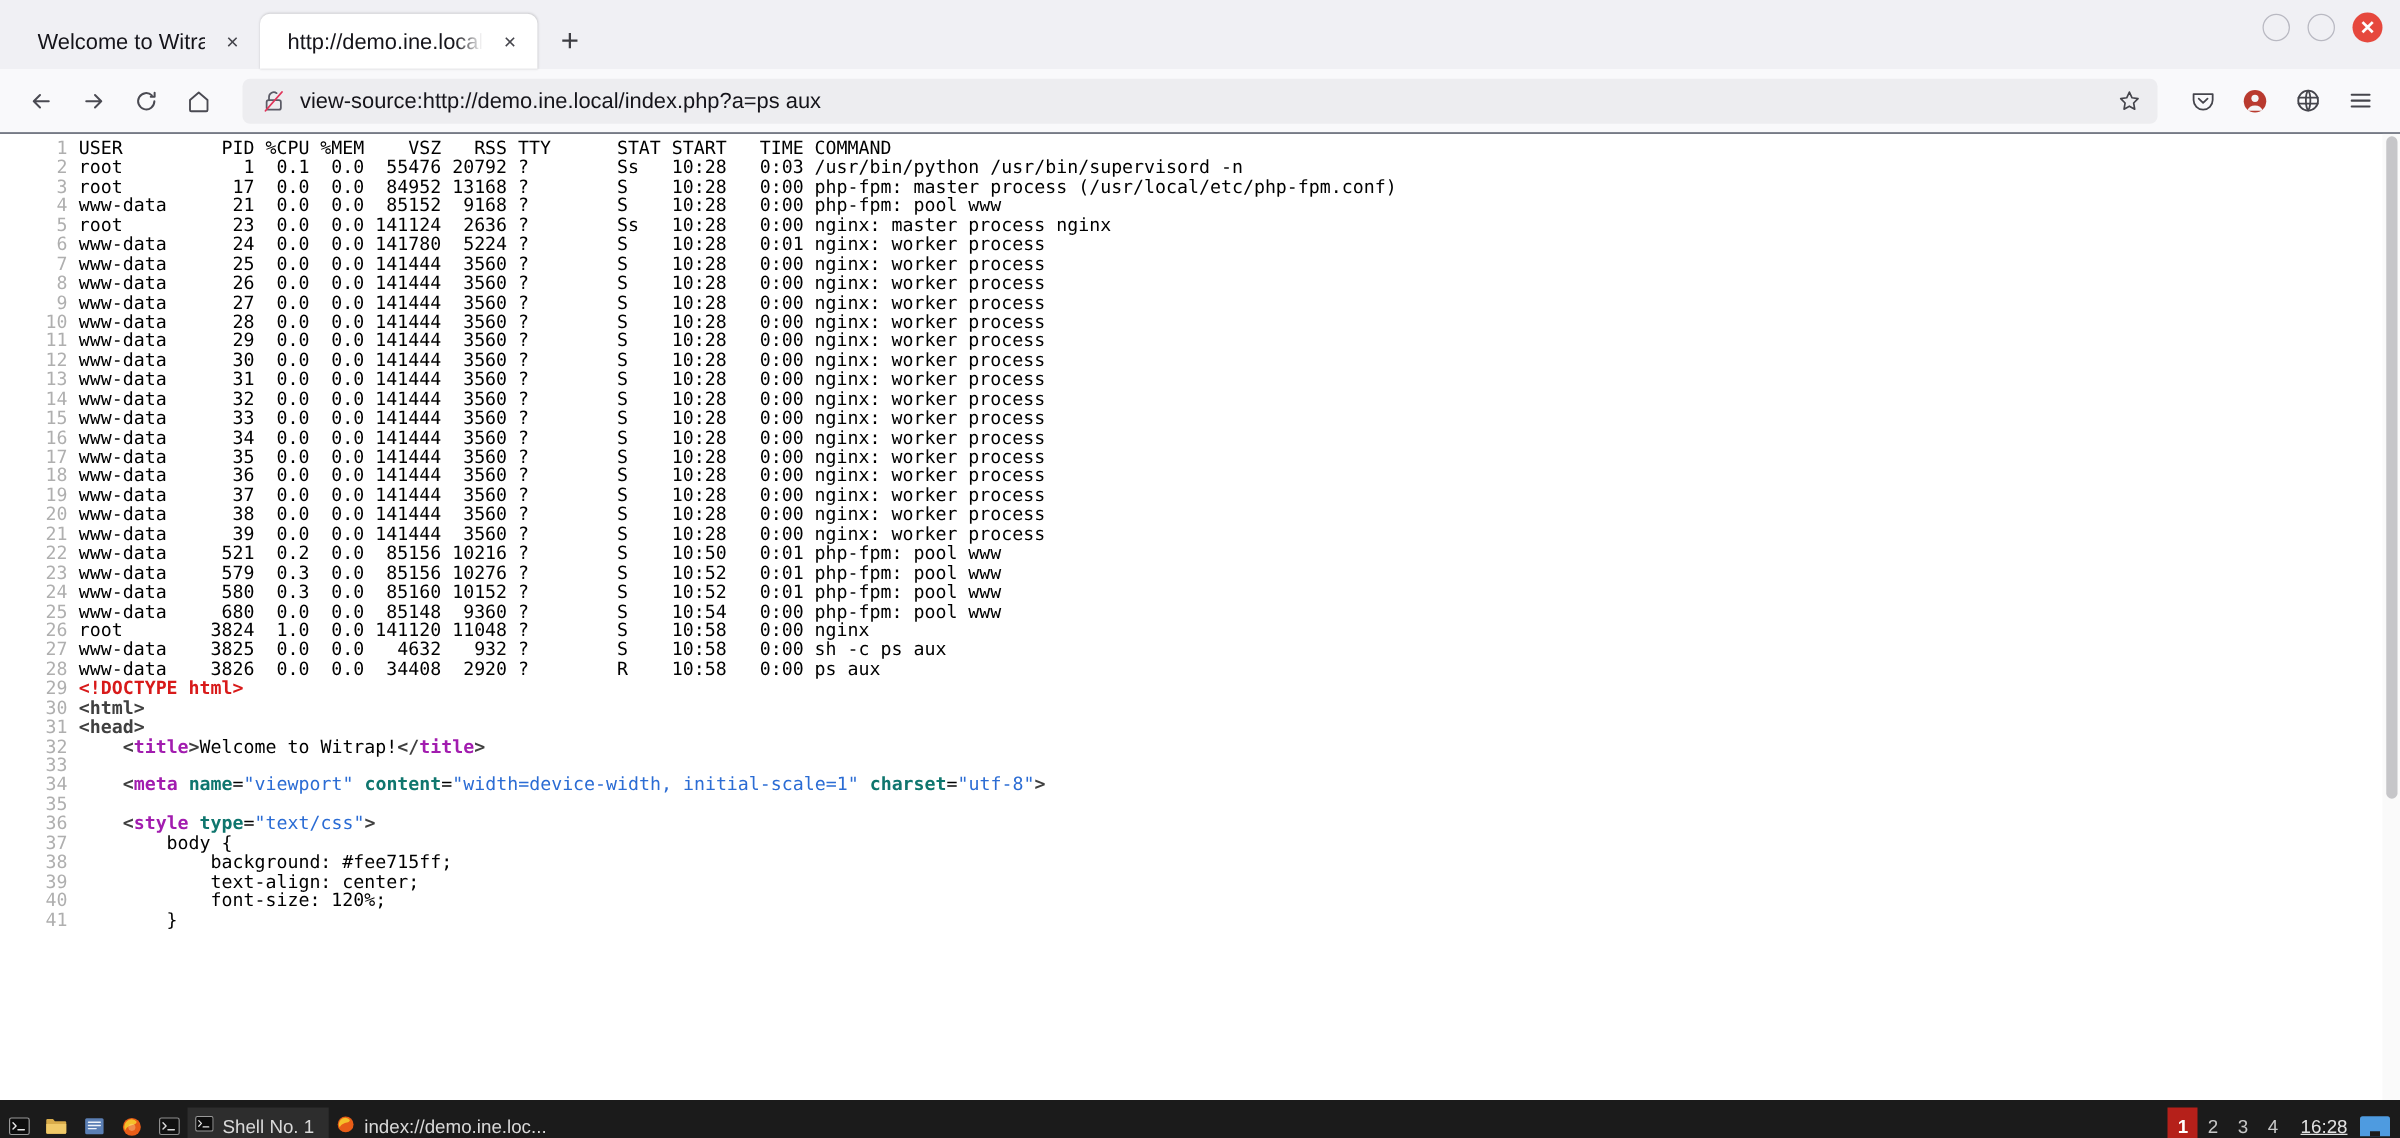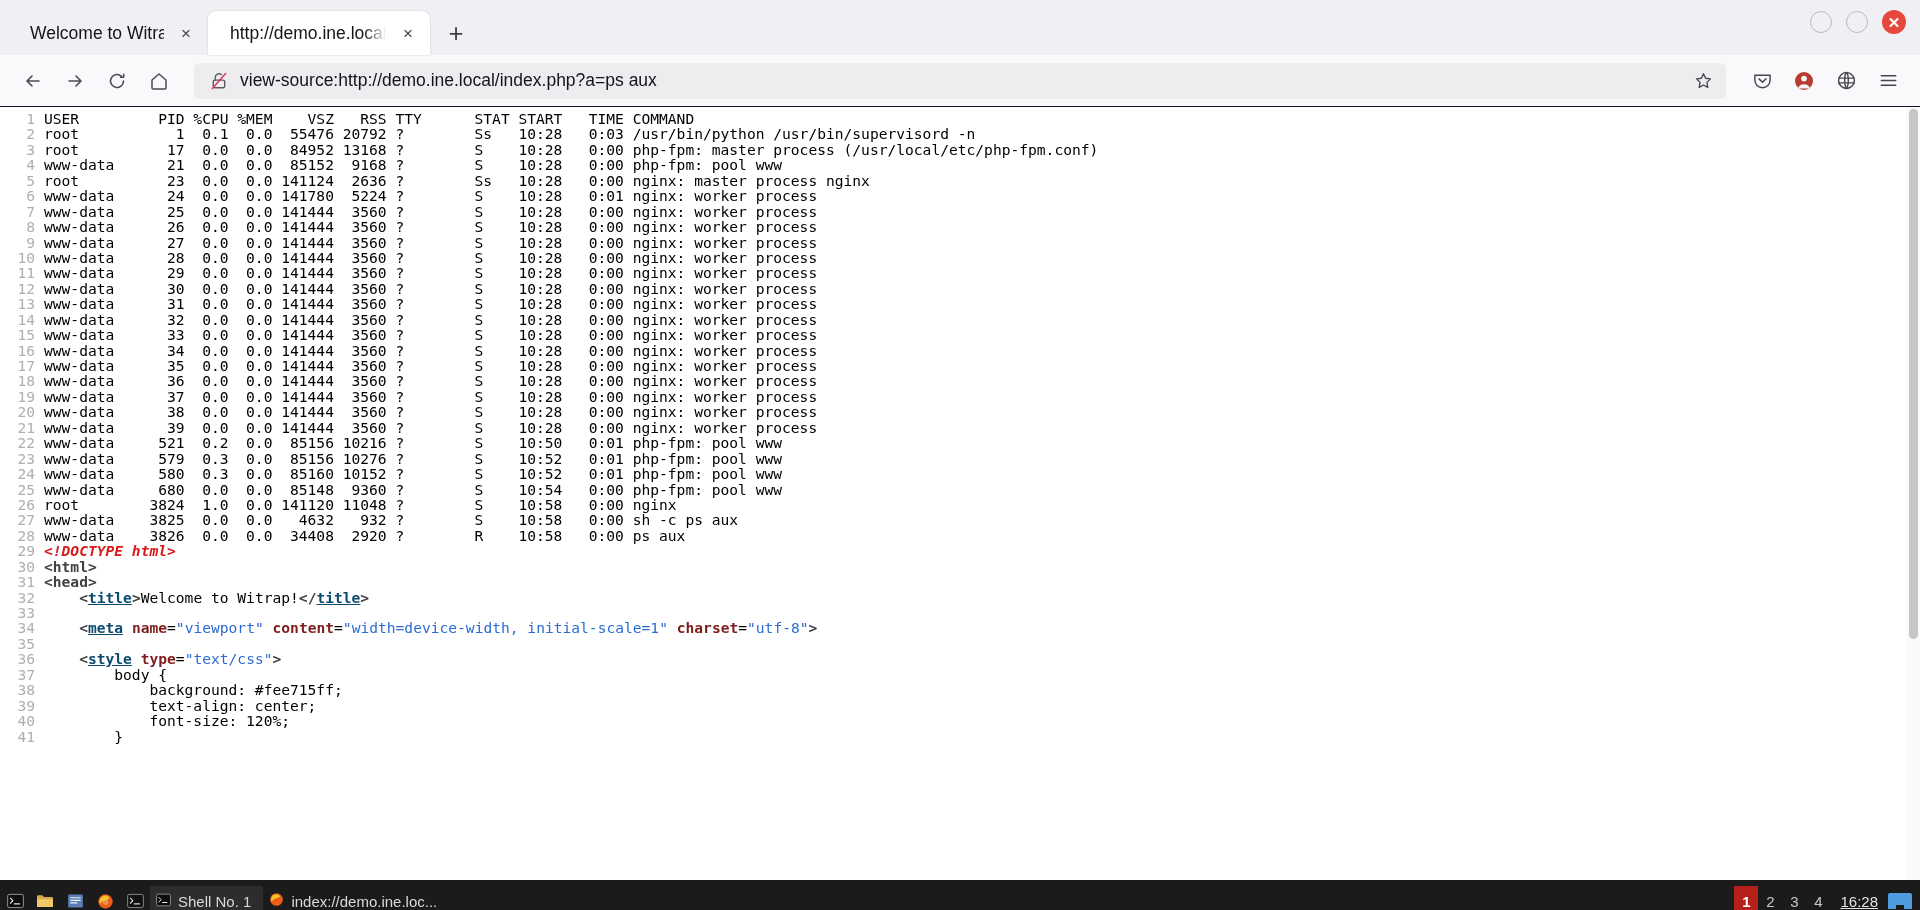--- a/index.html
+++ b/index.html
@@ -143,34 +143,35 @@
     font-family: "DejaVu Sans Mono", monospace;
     font-size: 14.6px;
     line-height: 15.45px;
     padding: 4px 0 0 0;
     white-space: pre;
     color: #000000;
   }
   .ln {
     display: block;
     height: 15.45px;
+    margin-left: 19px;
   }
   .lnum {
     display: inline-block;
     width: 44px;
     text-align: right;
     color: #afafaf;
     padding-right: 9px;
     -moz-user-select: none;
     user-select: none;
   }
-  .doctype { color: #d81a1a; font-style: italic; font-weight: bold; }
+  .doctype { color: #d81a1a; font-weight: bold; }
   .tagbr   { color: #404040; font-weight: bold; }
-  .tag     { color: #0c4a6e; font-weight: bold; text-decoration: underline; }
-  .attn    { color: #7f1d1d; font-weight: bold; }
+  .tag     { color: #a21caf; font-weight: bold; }
+  .attn    { color: #0f766e; font-weight: bold; }
   .attv    { color: #2b6cd4; }
   .txt     { color: #000000; font-weight: normal; }
 
   
   #vscroll {
     position: absolute; right: 0; top: 0;
     width: 14px; height: 100%;
     background: #fafafa;
   }
   #vthumb {

